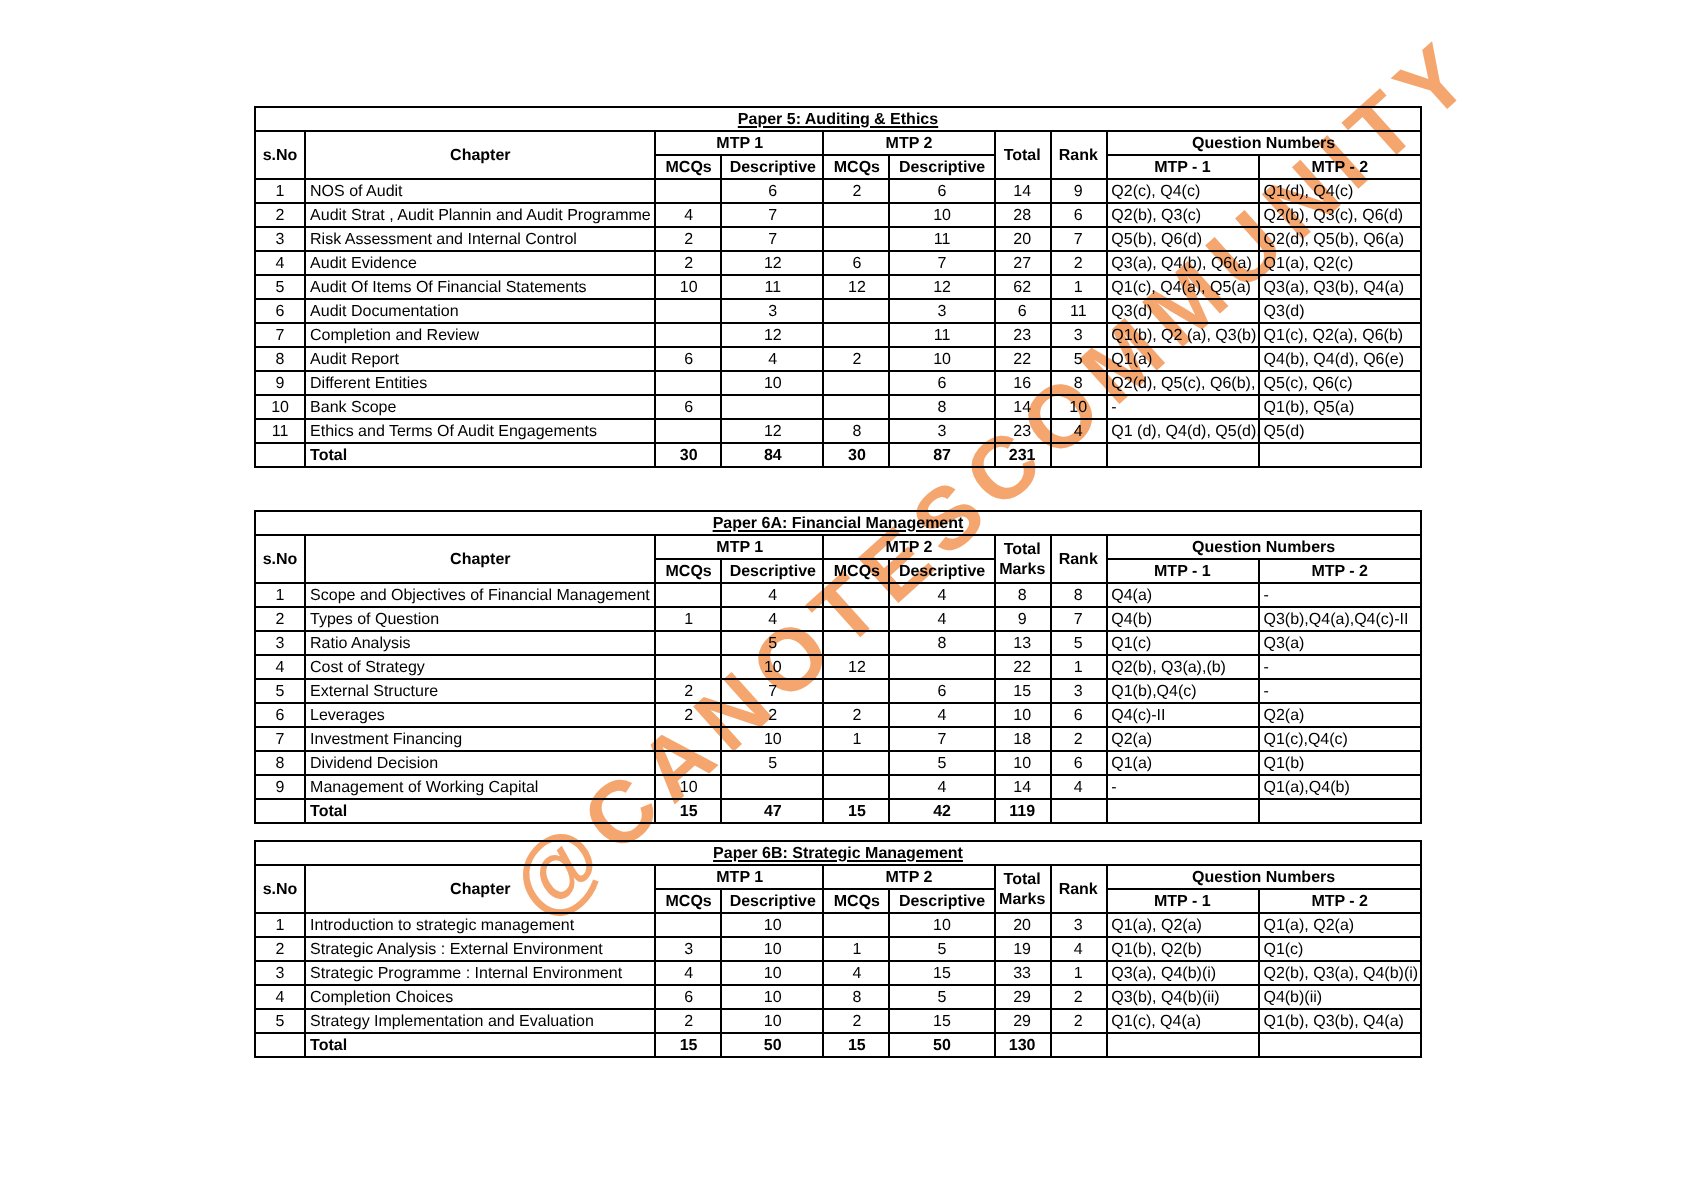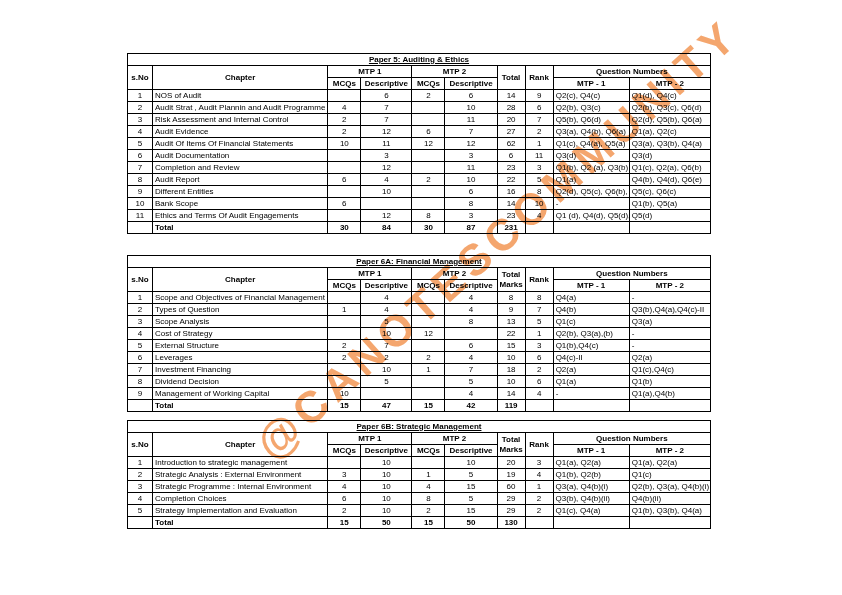--- a/index.html
+++ b/index.html
@@ -283,21 +283,21 @@
           <td class="col-desc1">4</td>
           <td class="col-mcqs2"></td>
           <td class="col-desc2">4</td>
           <td class="col-total">9</td>
           <td class="col-rank">7</td>
           <td class="col-qn1">Q4(b)</td>
           <td class="col-qn2">Q3(b),Q4(a),Q4(c)-II</td>
         </tr>
         <tr>
           <td class="col-sno">3</td>
-          <td class="col-chapter">Scope Analysis</td>
+          <td class="col-chapter">Ratio Analysis</td>
           <td class="col-mcqs1"></td>
           <td class="col-desc1">5</td>
           <td class="col-mcqs2"></td>
           <td class="col-desc2">8</td>
           <td class="col-total">13</td>
           <td class="col-rank">5</td>
           <td class="col-qn1">Q1(c)</td>
           <td class="col-qn2">Q3(a)</td>
         </tr>
         <tr>
@@ -447,21 +447,21 @@
           <td class="col-qn1">Q1(b), Q2(b)</td>
           <td class="col-qn2">Q1(c)</td>
         </tr>
         <tr>
           <td class="col-sno">3</td>
           <td class="col-chapter">Strategic Programme : Internal Environment</td>
           <td class="col-mcqs1">4</td>
           <td class="col-desc1">10</td>
           <td class="col-mcqs2">4</td>
           <td class="col-desc2">15</td>
-          <td class="col-total">60</td>
+          <td class="col-total">33</td>
           <td class="col-rank">1</td>
           <td class="col-qn1">Q3(a), Q4(b)(i)</td>
           <td class="col-qn2">Q2(b), Q3(a), Q4(b)(i)</td>
         </tr>
         <tr>
           <td class="col-sno">4</td>
           <td class="col-chapter">Completion Choices</td>
           <td class="col-mcqs1">6</td>
           <td class="col-desc1">10</td>
           <td class="col-mcqs2">8</td>

